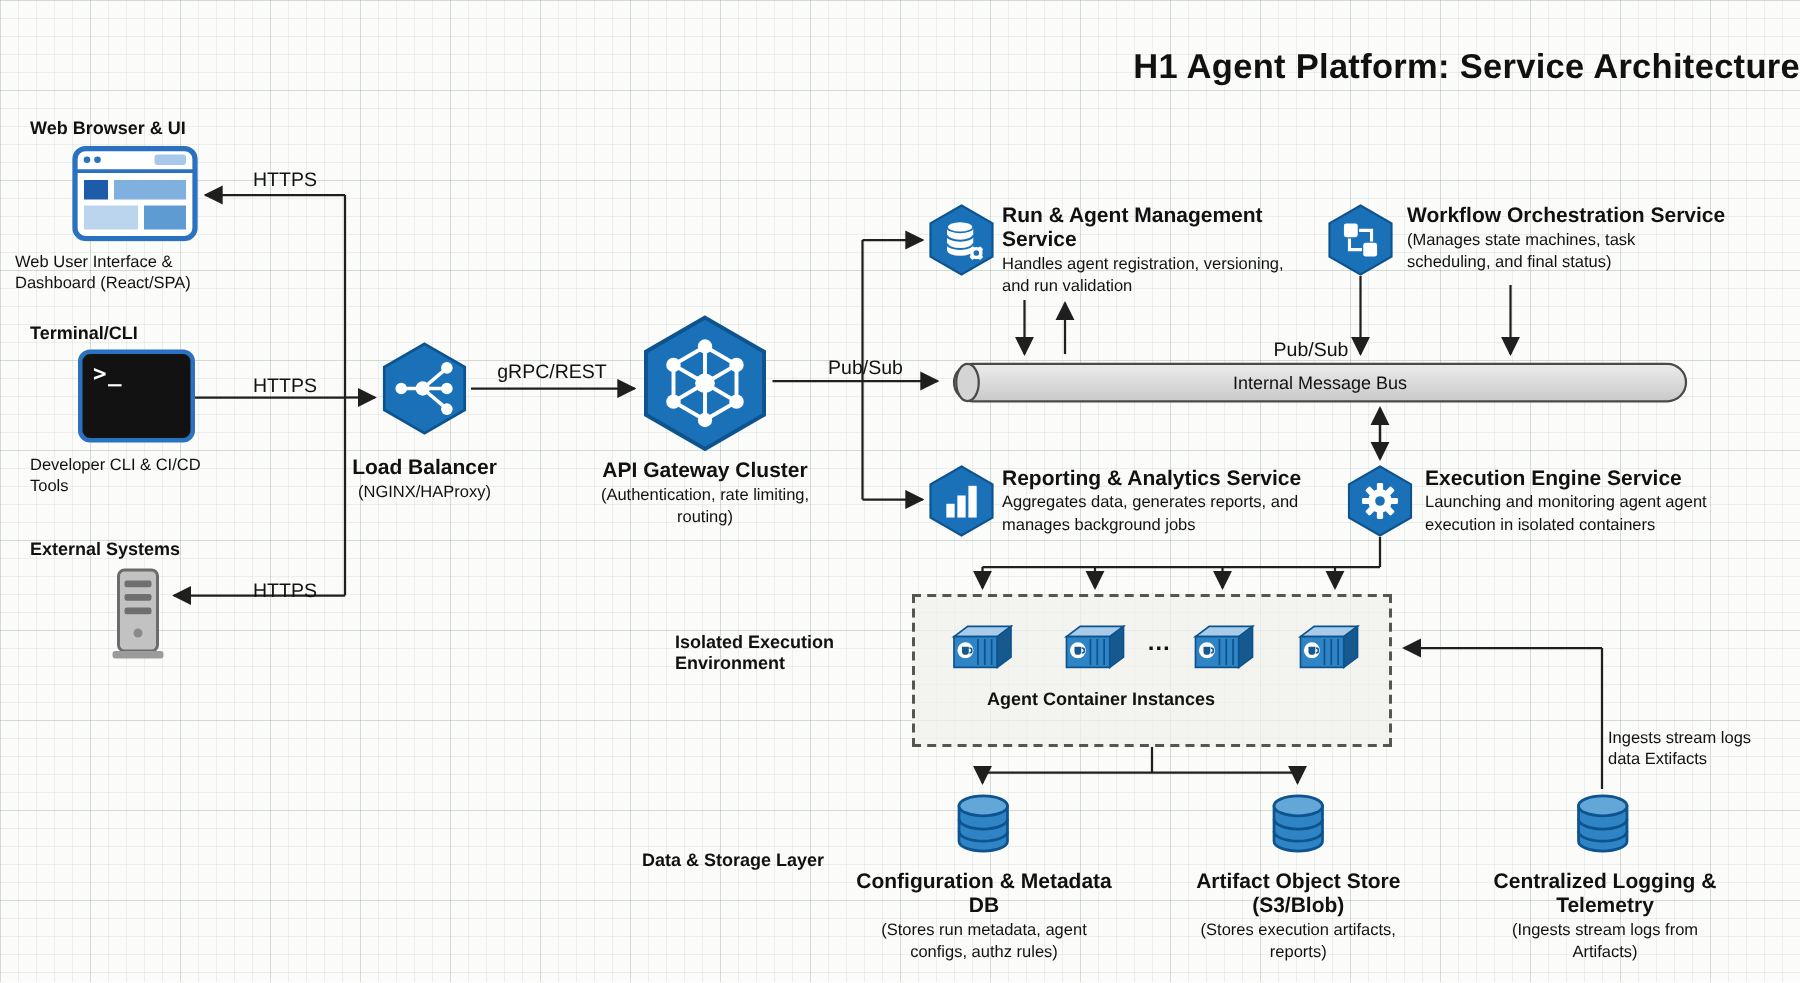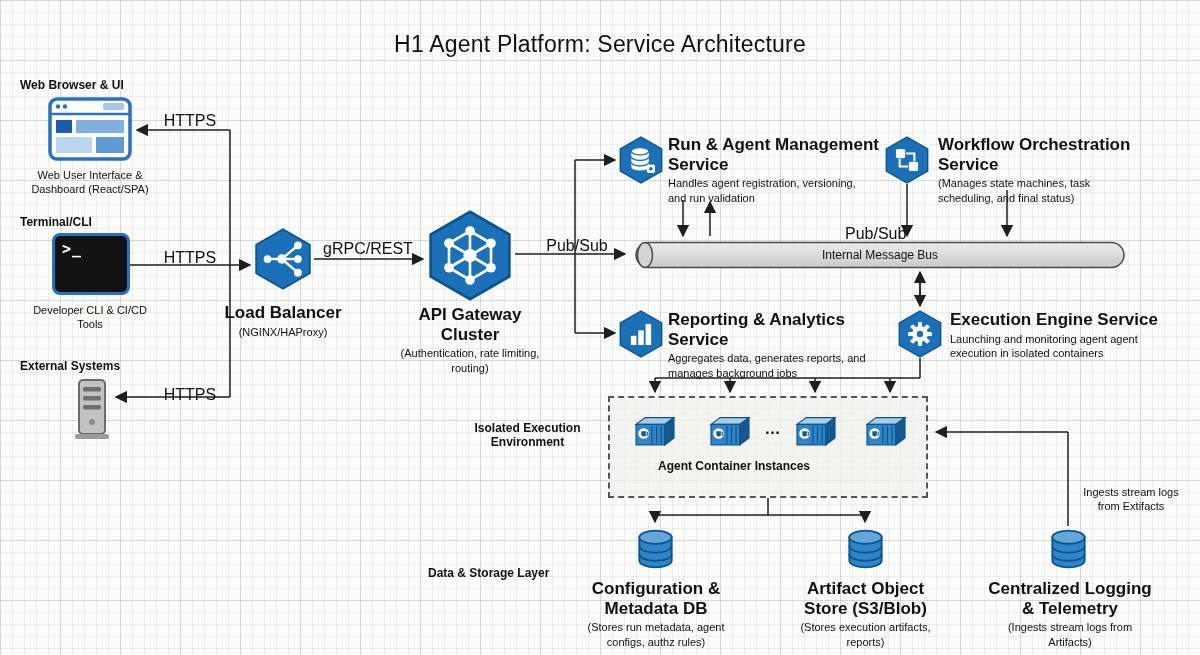--- a/index.html
+++ b/index.html
@@ -11,32 +11,32 @@
       linear-gradient(rgba(110,145,115,.20) 1px, transparent 1px),
       linear-gradient(90deg, rgba(110,145,115,.20) 1px, transparent 1px),
       linear-gradient(rgba(110,145,115,.11) 1px, transparent 1px),
       linear-gradient(90deg, rgba(110,145,115,.11) 1px, transparent 1px);
     background-size:60px 60px,60px 60px,12px 12px,12px 12px;
   }
   .abs{position:absolute;}
   #edges{position:absolute;left:0;top:0;z-index:1;}
   .node{z-index:2;}
   .top3{z-index:3;}
-  .title{left:0;right:0;top:16px;text-align:center;font-size:23px;font-weight:400;letter-spacing:.2px;z-index:2;}
+  .title{left:0;right:0;top:16px;text-align:right;font-size:23px;font-weight:700;letter-spacing:.2px;z-index:2;}
   .lbl{font-weight:700;font-size:12px;text-align:left;line-height:1.18;}
-  .cap{font-size:11px;text-align:center;line-height:1.25;}
-  .node-title{font-weight:700;font-size:17px;line-height:1.15;}
+  .cap{font-size:11px;text-align:left;line-height:1.25;}
+  .node-title{font-weight:700;font-size:14px;line-height:1.15;}
   .node-desc{font-size:11px;line-height:1.32;margin-top:2px;}
-  .edge-label{font-size:16px;text-align:center;}
+  .edge-label{font-size:13px;text-align:center;}
   .bus-text{position:absolute;inset:0;display:flex;align-items:center;justify-content:center;font-size:12px;}
   .terminal-icon{background:#121212;border:3px solid #2a72c0;border-radius:8px;box-sizing:border-box;}
   .terminal-prompt{position:absolute;top:4px;left:7px;color:#fff;font-family:"DejaVu Sans Mono",monospace;font-weight:700;font-size:15px;letter-spacing:1px;}
   .dashed-box{box-sizing:border-box;border:2px dashed #555;background:rgba(240,240,236,.72);}
   .ellipsis{font-weight:700;font-size:16px;text-align:center;letter-spacing:1px;}
-  .right{text-align:center;}
+  .right{text-align:left;}
   .center{text-align:center;}
 </style>
 </head>
 <body>
 
 <div id="canvas">
 
   <svg id="edges" width="1200" height="655" viewBox="0 0 1200 655">
     <defs>
       <marker id="arrow" viewBox="0 0 10 10" refX="9" refY="5" markerWidth="8.5" markerHeight="8.5" orient="auto-start-reverse">
@@ -290,21 +290,21 @@
       <line x1="26" y1="17" x2="26" y2="40"></line>
         <line x1="32" y1="17" x2="32" y2="40"></line>
         <line x1="38" y1="17" x2="38" y2="40"></line>
     </g>
     <circle cx="15" cy="27" r="7" fill="#fff"></circle>
     <path d="M12,24 h6 v4 a3,3 0 0 1 -6,0 z" fill="#15598f"></path>
     <path d="M18.5,25 a2.2,2.2 0 0 1 0,4.4" stroke="#15598f" stroke-width="1.4" fill="none"></path>
   </svg>
   <div class="abs lbl top3" style="left:658px;top:459px;width:220px;">Agent Container Instances</div>
 
-  <div class="abs cap node" style="left:1072px;top:486px;width:118px;">Ingests stream logs from Extifacts</div>
+  <div class="abs cap node" style="left:1072px;top:486px;width:118px;">Ingests stream logs data Extifacts</div>
 
   <div class="abs lbl node" style="left:428px;top:566px;width:140px;">Data &amp; Storage Layer</div>
 
   <svg class="abs node" style="left:632px;top:526px;" width="47" height="46" viewBox="0 0 64 60">
     <path d="M10,14 v32 a22,9 0 0 0 44,0 V14 z" fill="#2e84c4" stroke="#0d538e" stroke-width="2.5"></path>
     <ellipse cx="32" cy="14" rx="22" ry="9" fill="#63a6d8" stroke="#0d538e" stroke-width="2.5"></ellipse>
     <path d="M10,26 a22,9 0 0 0 44,0" fill="none" stroke="#0d538e" stroke-width="2.5"></path>
     <path d="M10,37 a22,9 0 0 0 44,0" fill="none" stroke="#0d538e" stroke-width="2.5"></path>
   </svg>
   <div class="abs node center" style="left:570px;top:579px;width:172px;">

